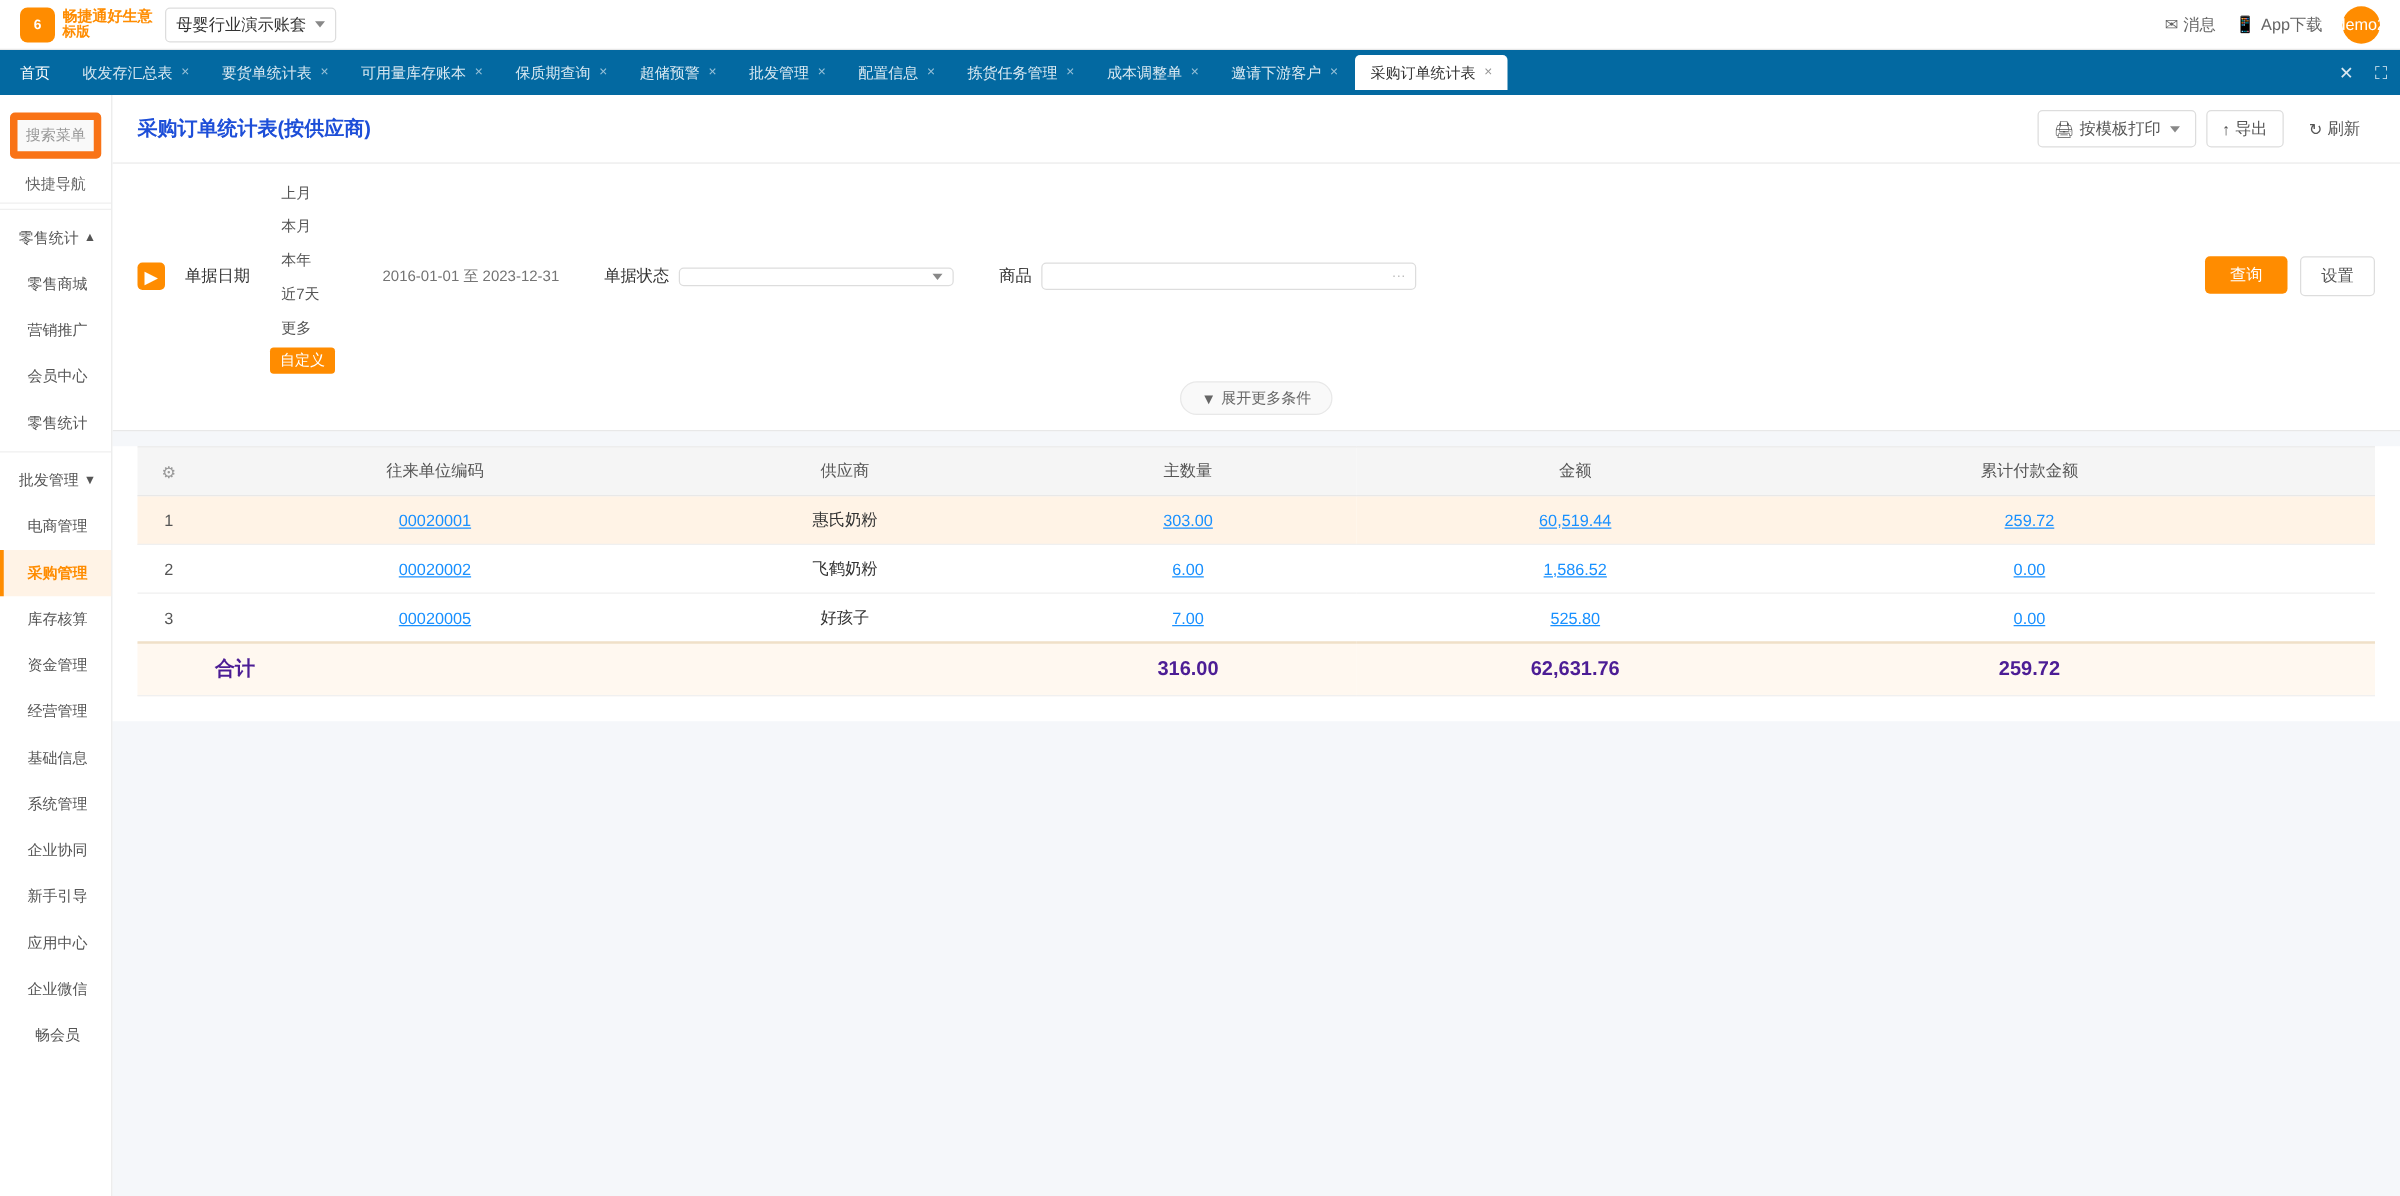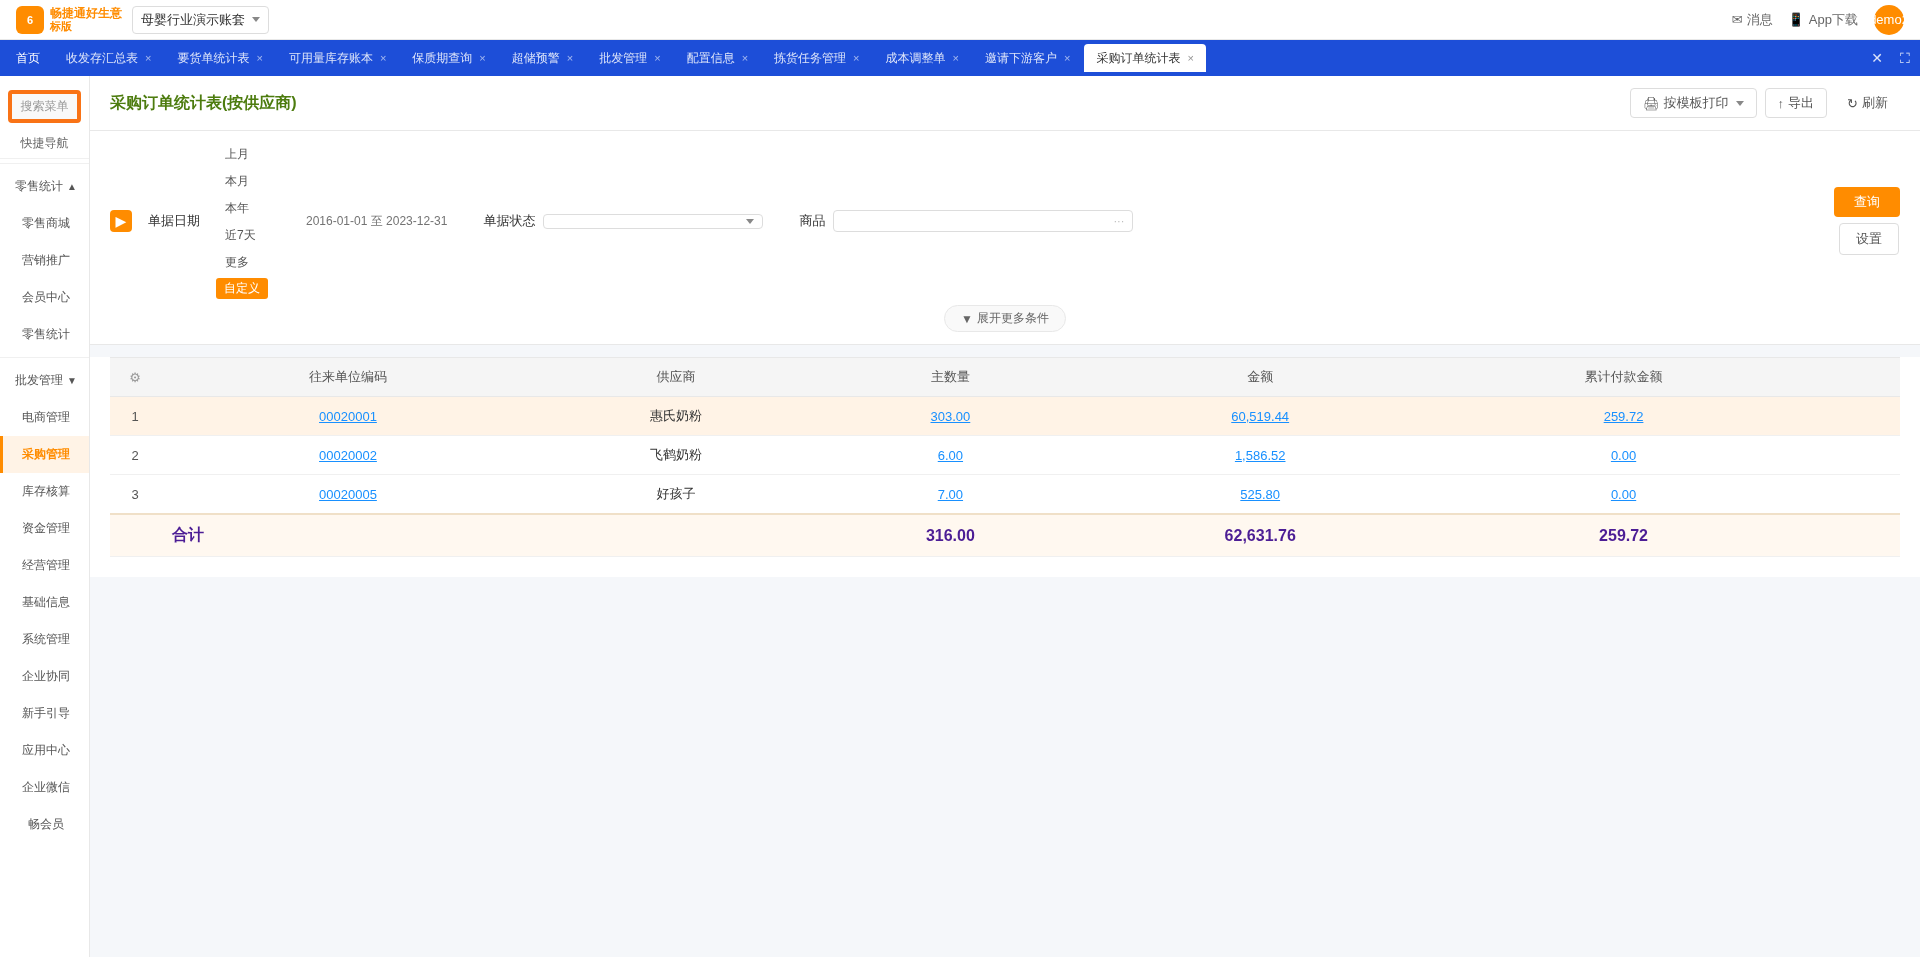--- a/index.html
+++ b/index.html
@@ -10,46 +10,46 @@
     .top-bar-left { display: flex; align-items: center; gap: 10px; }
     .logo-area { display: flex; align-items: center; gap: 6px; }
     .logo-icon { width: 28px; height: 28px; background: #ff8c00; border-radius: 6px; display: flex; align-items: center; justify-content: center; color: white; font-size: 11px; font-weight: bold; }
     .logo-text { font-size: 12px; color: #ff8c00; font-weight: bold; line-height: 1.2; }
     .workspace-selector { display: flex; align-items: center; gap: 4px; font-size: 13px; color: #333; cursor: pointer; padding: 4px 8px; border: 1px solid #ddd; border-radius: 4px; background: #fff; }
     .top-bar-right { display: flex; align-items: center; gap: 16px; }
     .top-btn { display: flex; align-items: center; gap: 4px; color: #666; cursor: pointer; font-size: 13px; }
     .user-avatar { width: 30px; height: 30px; border-radius: 50%; background: #ff8c00; display: flex; align-items: center; justify-content: center; color: white; font-size: 13px; }
 
     
-    .nav-tabs { height: 36px; background: #1d4ed8; display: flex; align-items: center; padding: 11px 4px; gap: 2px; overflow: hidden; }
+    .nav-tabs { height: 36px; background: #0369a1; display: flex; align-items: center; padding: 11px 4px; gap: 2px; overflow: hidden; }
     .nav-tab { height: 28px; padding: 0 12px; border-radius: 4px 4px 0 0; display: flex; align-items: center; gap: 4px; font-size: 12px; color: rgba(255,255,255,0.85); cursor: pointer; white-space: nowrap; background: transparent; }
     .nav-tab.active { background: #fff; color: #333; border-radius: 4px 4px 0 0; }
     .nav-tab .close-x { font-size: 11px; color: inherit; margin-left: 3px; opacity: 0.7; }
     .nav-tab.active .close-x { color: #666; }
     .nav-tab-home { background: transparent; color: white; }
     .nav-end-btns { margin-left: auto; display: flex; align-items: center; gap: 6px; color: white; }
     .nav-end-btn { width: 22px; height: 22px; display: flex; align-items: center; justify-content: center; cursor: pointer; font-size: 14px; color: rgba(255,255,255,0.85); }
 
     
     .main-layout { display: flex; height: calc(957px - 76px); }
 
     
     .sidebar { width: 90px; background: #fff; border-right: 1px solid #e8e8e8; display: flex; flex-direction: column; padding-top: 8px; flex-shrink: 0; }
     .sidebar-search { padding: 6px 8px; }
-    .sidebar-search-box { width: 100%; border: 4px solid #f97316; border-radius: 4px; padding: 4px 6px; font-size: 12px; text-align: center; color: #999; cursor: pointer; background: #f9f9f9; }
+    .sidebar-search-box { width: 100%; border: 6px solid #f97316; border-radius: 4px; padding: 4px 6px; font-size: 12px; text-align: center; color: #999; cursor: pointer; background: #f9f9f9; }
     .sidebar-nav-btn { padding: 6px 8px; text-align: center; font-size: 12px; color: #666; cursor: pointer; border-bottom: 1px solid #f0f0f0; }
     .sidebar-item { padding: 10px 6px; text-align: center; font-size: 12px; color: #555; cursor: pointer; display: flex; flex-direction: column; align-items: center; gap: 2px; border-left: 3px solid transparent; }
     .sidebar-item.active { background: #fff3e6; color: #ff8c00; border-left: 3px solid #ff8c00; font-weight: bold; }
     .sidebar-item.has-arrow { flex-direction: row; justify-content: center; gap: 4px; }
     .sidebar-divider { height: 1px; background: #f0f0f0; margin: 4px 0; }
 
     
     .content-area { flex: 1; background: #f5f7fa; padding: 0; overflow: auto; }
     .page-header { background: #fff; padding: 12px 20px; border-bottom: 1px solid #e8e8e8; display: flex; align-items: center; justify-content: space-between; }
-    .page-title { font-size: 16px; font-weight: bold; color: #4d7c0f; }
+    .page-title { font-size: 16px; font-weight: bold; color: #1d4ed8; }
     .page-header-actions { display: flex; align-items: center; gap: 8px; }
     .btn-print { display: flex; align-items: center; gap: 4px; padding: 5px 12px; border: 1px solid #ddd; border-radius: 4px; cursor: pointer; font-size: 13px; color: #555; background: #fff; }
     .btn-export { display: flex; align-items: center; gap: 4px; padding: 5px 12px; border: 1px solid #ddd; border-radius: 4px; cursor: pointer; font-size: 13px; color: #555; background: #fff; }
     .btn-refresh { display: flex; align-items: center; gap: 4px; padding: 5px 12px; border: none; background: none; cursor: pointer; font-size: 13px; color: #555; }
 
     
     .filter-area { background: #fff; margin: 0; padding: 12px 20px; border-bottom: 1px solid #e8e8e8; }
     .filter-row { display: flex; align-items: center; gap: 16px; flex-wrap: wrap; }
     .filter-toggle-btn { width: 22px; height: 22px; background: #ff8c00; border-radius: 4px; display: flex; align-items: center; justify-content: center; color: white; cursor: pointer; font-size: 14px; flex-shrink: 0; }
     .filter-label { font-size: 13px; color: #333; white-space: nowrap; }
@@ -287,21 +287,21 @@
         </div>
 
         <div class="filter-input-wrap">
           <span class="filter-label">商品</span>
           <div class="filter-select" style="width:300px;">
             <span></span>
             <span style="color:#bbb;font-size:11px;">···</span>
           </div>
         </div>
 
-        <div style="margin-left:auto;display:flex;gap:6px;align-items:center;flex-direction:column;">
+        <div style="margin-left:auto;display:flex;gap:6px;align-items:flex-start;">
           <button class="btn-query">查询</button>
           <button class="btn-setting">设置</button>
         </div>
       </div>
       <div class="filter-expand-row">
         <div class="expand-more-btn">
           <span>▼</span>
           <span>展开更多条件</span>
         </div>
       </div>

